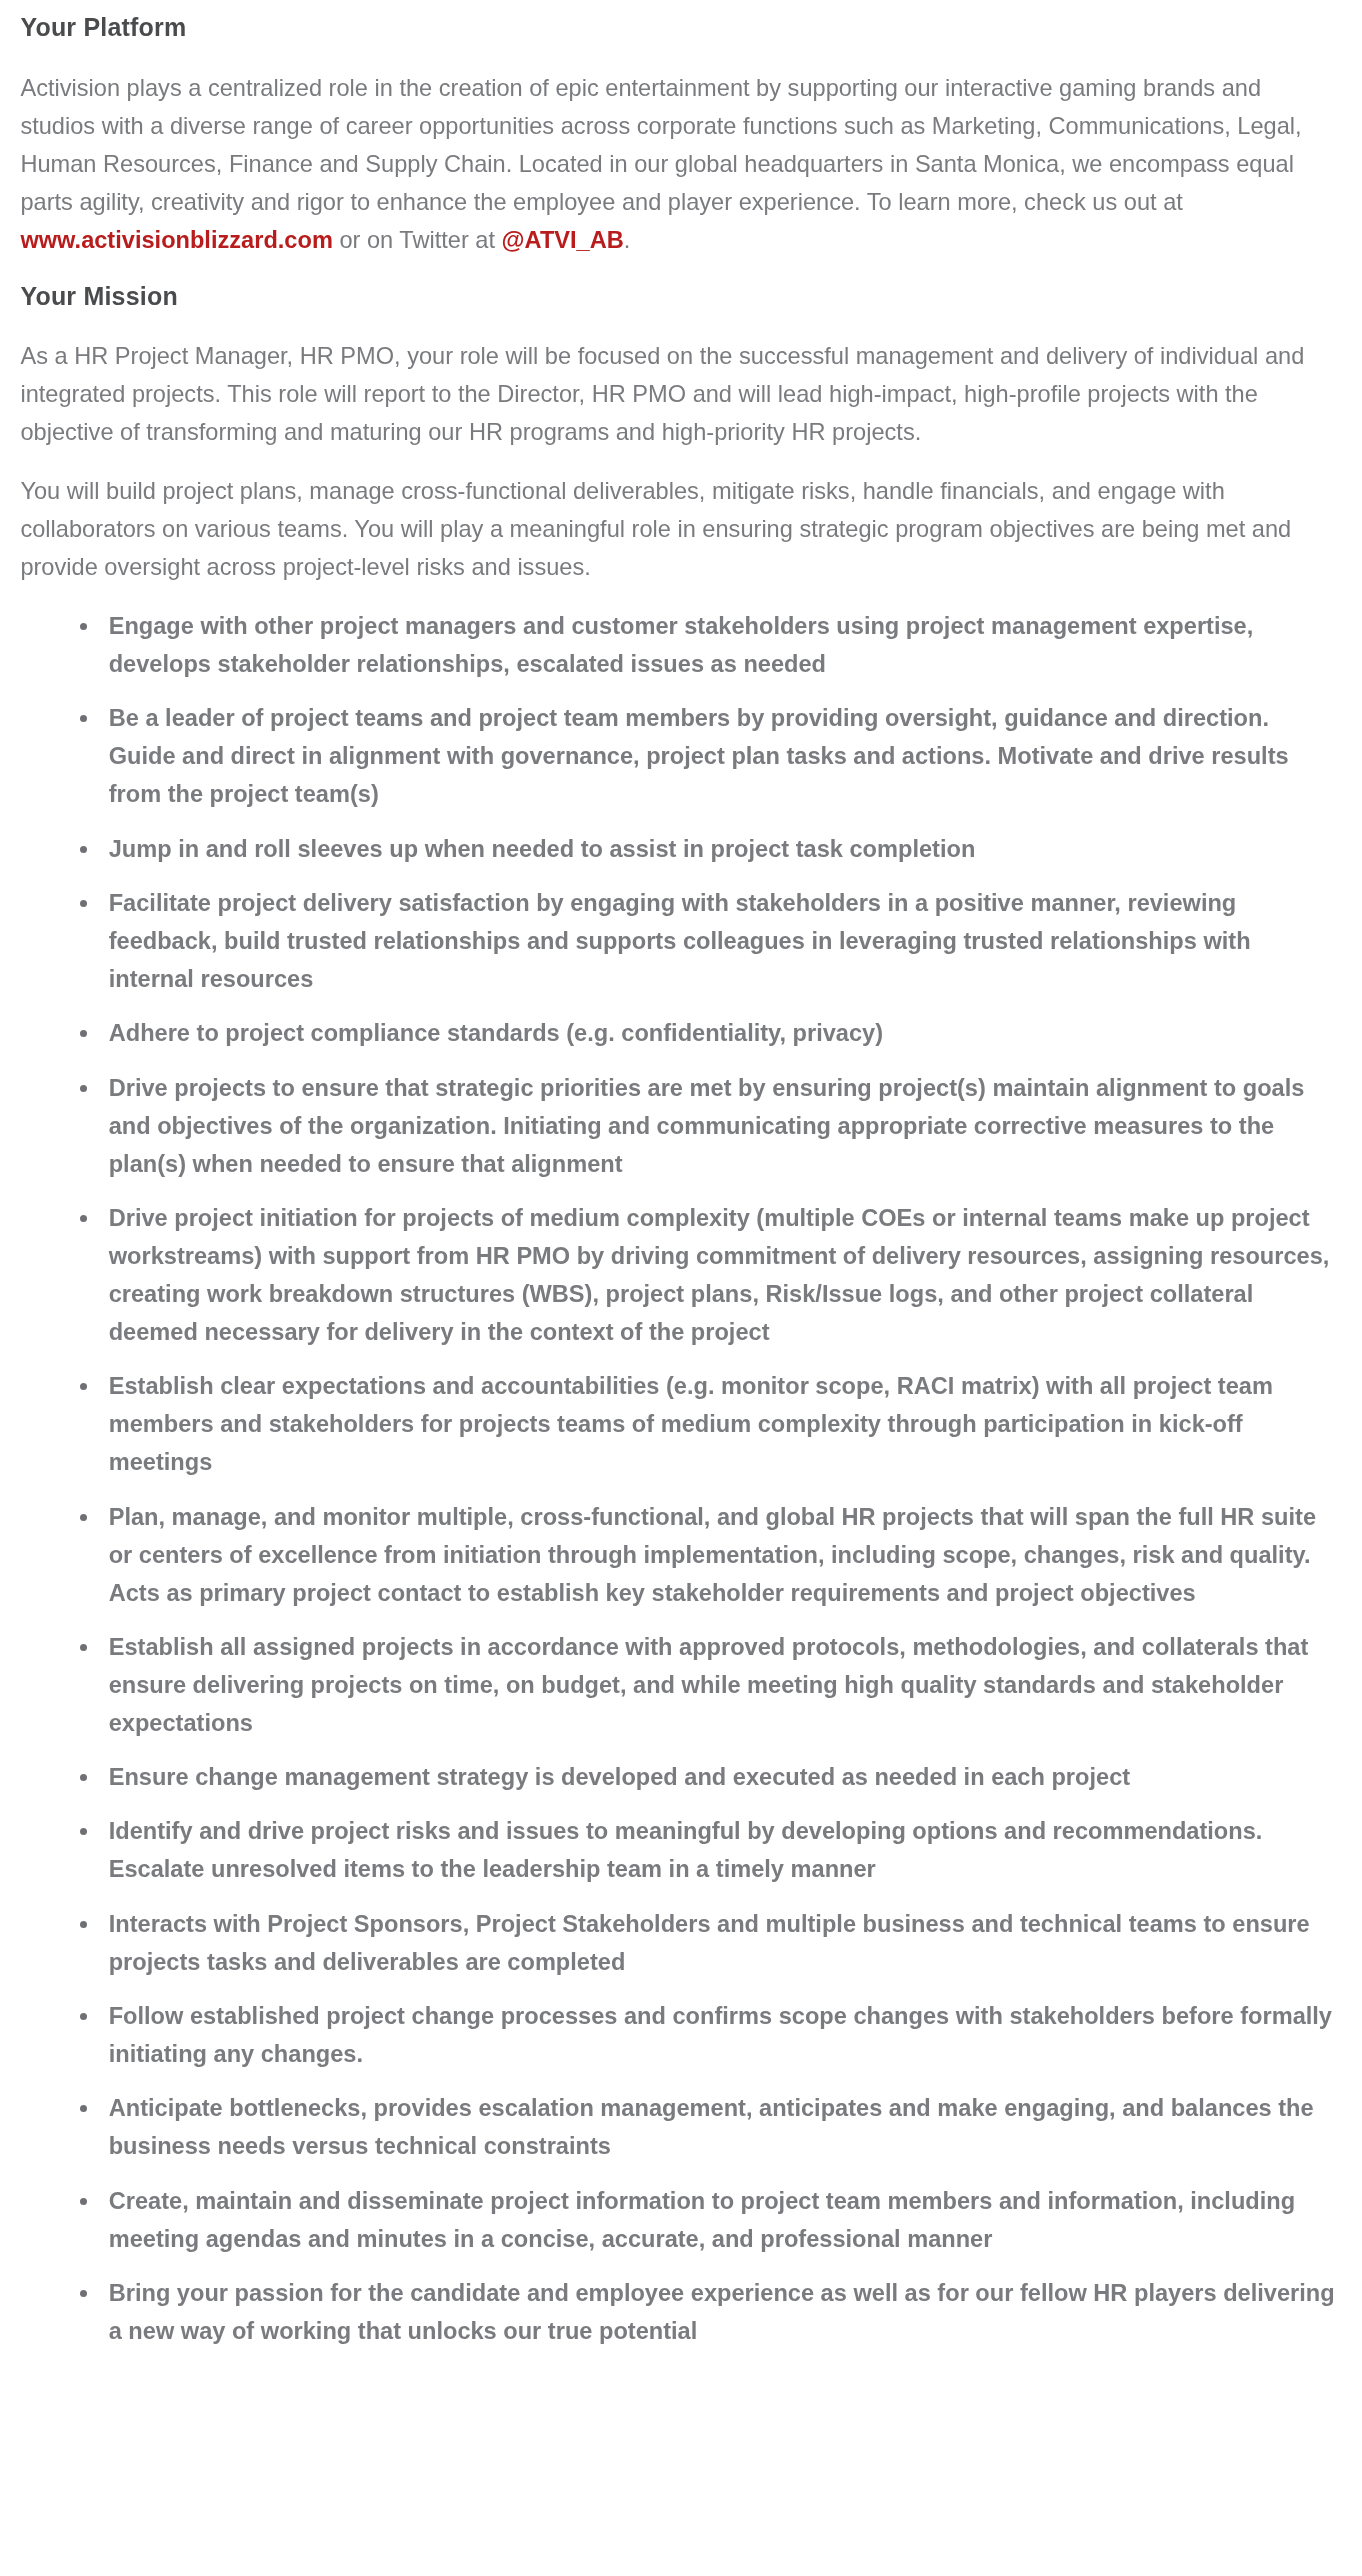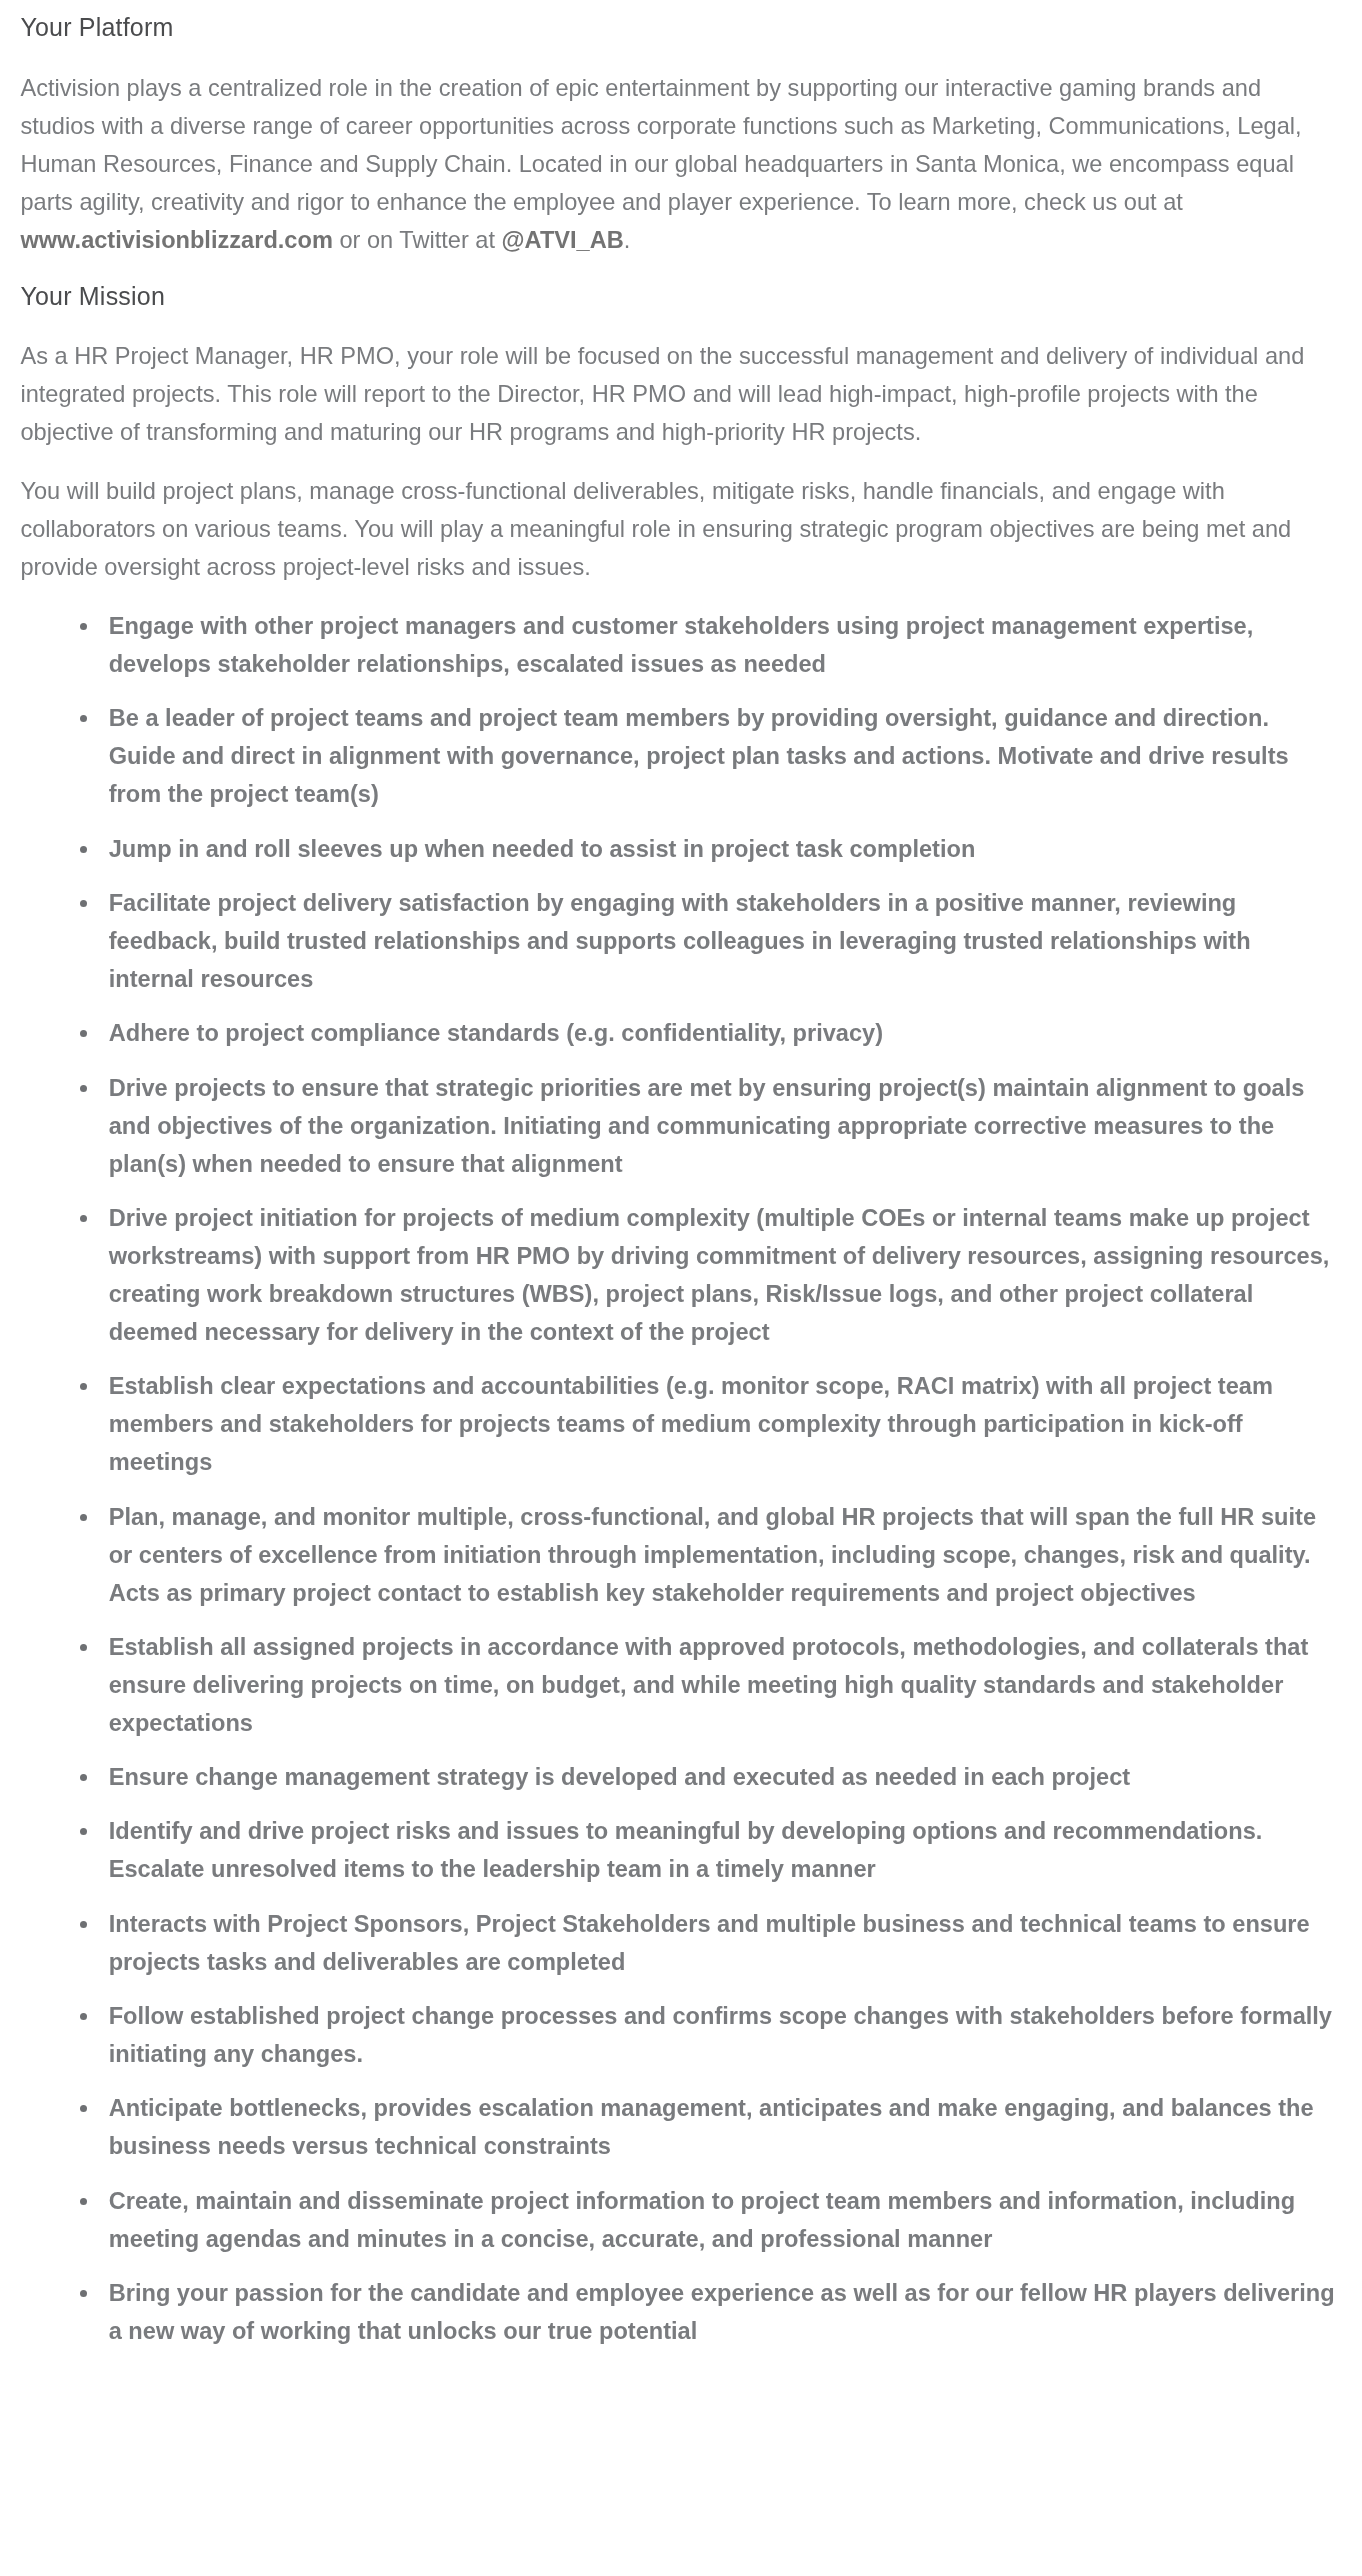--- a/index.html
+++ b/index.html
@@ -15,30 +15,30 @@
     font-family: "Liberation Sans", "DejaVu Sans", sans-serif;
     font-size: 23.6px;
     line-height: 38px;
     font-weight: 400;
     color: #797b7e;
     background: #ffffff;
   }
   h3.section-heading {
     font-size: 25px;
     line-height: 33px;
-    font-weight: 400;
+    font-weight: 700;
     color: #4a4b4d;
     margin: 0 0 24.4px 0;
     letter-spacing: 0.2px;
   }
   p.para {
     margin: 0 0 21px 0;
   }
   a.inline-link {
-    color: #737373;
+    color: #b91c1c;
     font-weight: 700;
     text-decoration: none;
     cursor: pointer;
   }
   ul.bullet-list {
     margin: 4.9px 0 0 0;
     padding: 0 0 0 81px;
     list-style: disc outside;
   }
   ul.bullet-list li {

